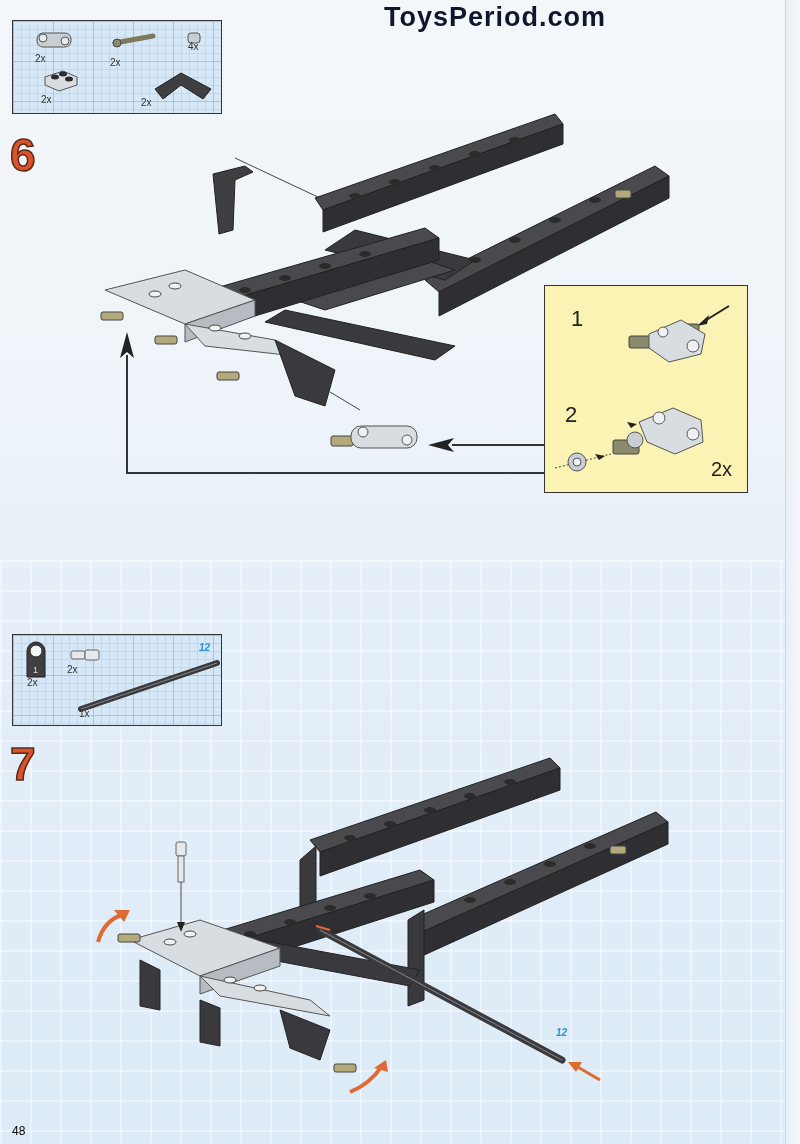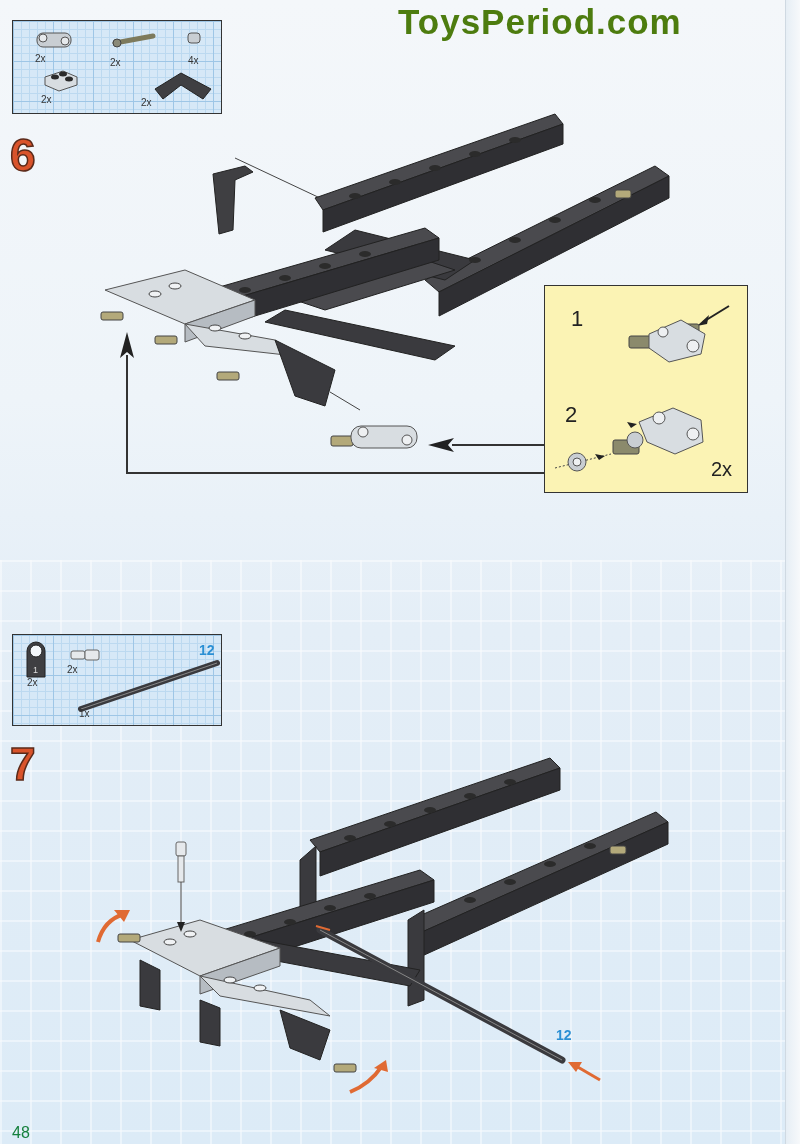--- a/index.html
+++ b/index.html
@@ -6,40 +6,40 @@
   body{width:800px;height:1144px;position:relative;overflow:hidden;
     font-family:"Liberation Sans",sans-serif;
     background:linear-gradient(180deg,#f4f7fa 0%,#eef4f9 35%,#e4eef7 55%,#dcebf7 100%);}
   .grid-bg{position:absolute;left:0;top:560px;width:790px;height:584px;
     background-image:
       linear-gradient(rgba(255,255,255,0.55) 2px,transparent 2px),
       linear-gradient(90deg,rgba(255,255,255,0.55) 2px,transparent 2px);
     background-size:30px 30px;opacity:.8;}
   .page-edge{position:absolute;right:0;top:0;width:14px;height:1144px;
     background:linear-gradient(90deg,#e6eef5,#f7f9fb);border-left:1px solid #cfd9e2;}
-  .watermark{position:absolute;left:398px;top:2px;font-size:35px;font-weight:bold;
-    color:#4d7c0f;letter-spacing:1px;}
+  .watermark{position:absolute;left:384px;top:2px;font-size:27px;font-weight:bold;
+    color:#0f172a;letter-spacing:1px;}
   .parts-box{position:absolute;border:1.5px solid #333;
     background-color:#d6e8f7;
     background-image:
       linear-gradient(#9ec6e6 1px,transparent 1px),
       linear-gradient(90deg,#9ec6e6 1px,transparent 1px),
       linear-gradient(#bcd9f0 1px,transparent 1px),
       linear-gradient(90deg,#bcd9f0 1px,transparent 1px);
     background-size:40px 40px,40px 40px,8px 8px,8px 8px;}
   .qty{position:absolute;font-size:10px;color:#333;}
   .step-num{position:absolute;font-size:46px;font-weight:bold;color:#d9532b;
     -webkit-text-stroke:1.5px #5a2a1a;}
   .callout{position:absolute;left:544px;top:285px;width:202px;height:206px;
     background:#fbf3b4;border:1.5px solid #333;}
   .callout .sub{position:absolute;font-size:22px;color:#222;}
-  .page-num{position:absolute;left:12px;top:1124px;font-size:16px;color:#15803d;}
+  .page-num{position:absolute;left:12px;top:1124px;font-size:12px;color:#000000;}
   .line{position:absolute;background:#333;}
   svg{position:absolute;overflow:visible;}
-  .axle-label{position:absolute;font-size:14px;font-weight:bold;color:#2a8fd4;}
+  .axle-label{position:absolute;font-size:10px;font-weight:bold;color:#2a8fd4;font-style:italic;}
 </style>
 </head>
 <body>
 
 <div class="grid-bg"></div>
 <div class="page-edge"></div>
 
 <div class="watermark">ToysPeriod.com</div>
 
 <div class="parts-box" style="left:12px;top:20px;width:208px;height:92px;">
@@ -50,21 +50,21 @@
   </svg>
   <div class="qty" style="left:22px;top:32px;">2x</div>
   <svg style="left:98px;top:12px;" width="46" height="14">
     <line x1="4" y1="10" x2="42" y2="3" stroke="#7d7a5c" stroke-width="5" stroke-linecap="round"></line>
     <circle cx="6" cy="10" r="4" fill="#8b8a78" stroke="#444"></circle>
   </svg>
   <div class="qty" style="left:97px;top:36px;">2x</div>
   <svg style="left:173px;top:10px;" width="16" height="14">
     <rect x="2" y="2" width="12" height="10" rx="3" fill="#c9ced3" stroke="#555"></rect>
   </svg>
-  <div class="qty" style="left:175px;top:34px;">4x</div>
+  <div class="qty" style="left:175px;top:20px;">4x</div>
   <svg style="left:28px;top:46px;" width="40" height="26">
     <polygon points="4,10 22,4 36,10 36,18 18,24 4,18" fill="#d8dde1" stroke="#555"></polygon>
     <ellipse cx="14" cy="10" rx="4" ry="2.5" fill="#2b2b2b"></ellipse>
     <ellipse cx="22" cy="7" rx="4" ry="2.5" fill="#2b2b2b"></ellipse>
     <ellipse cx="28" cy="12" rx="4" ry="2.5" fill="#2b2b2b"></ellipse>
   </svg>
   <div class="qty" style="left:28px;top:73px;">2x</div>
   <svg style="left:138px;top:44px;" width="66" height="38">
     <path d="M4 24 L30 8 L60 24 L52 34 L30 20 L12 34 Z" fill="#3f3f42" stroke="#222"></path>
   </svg>

